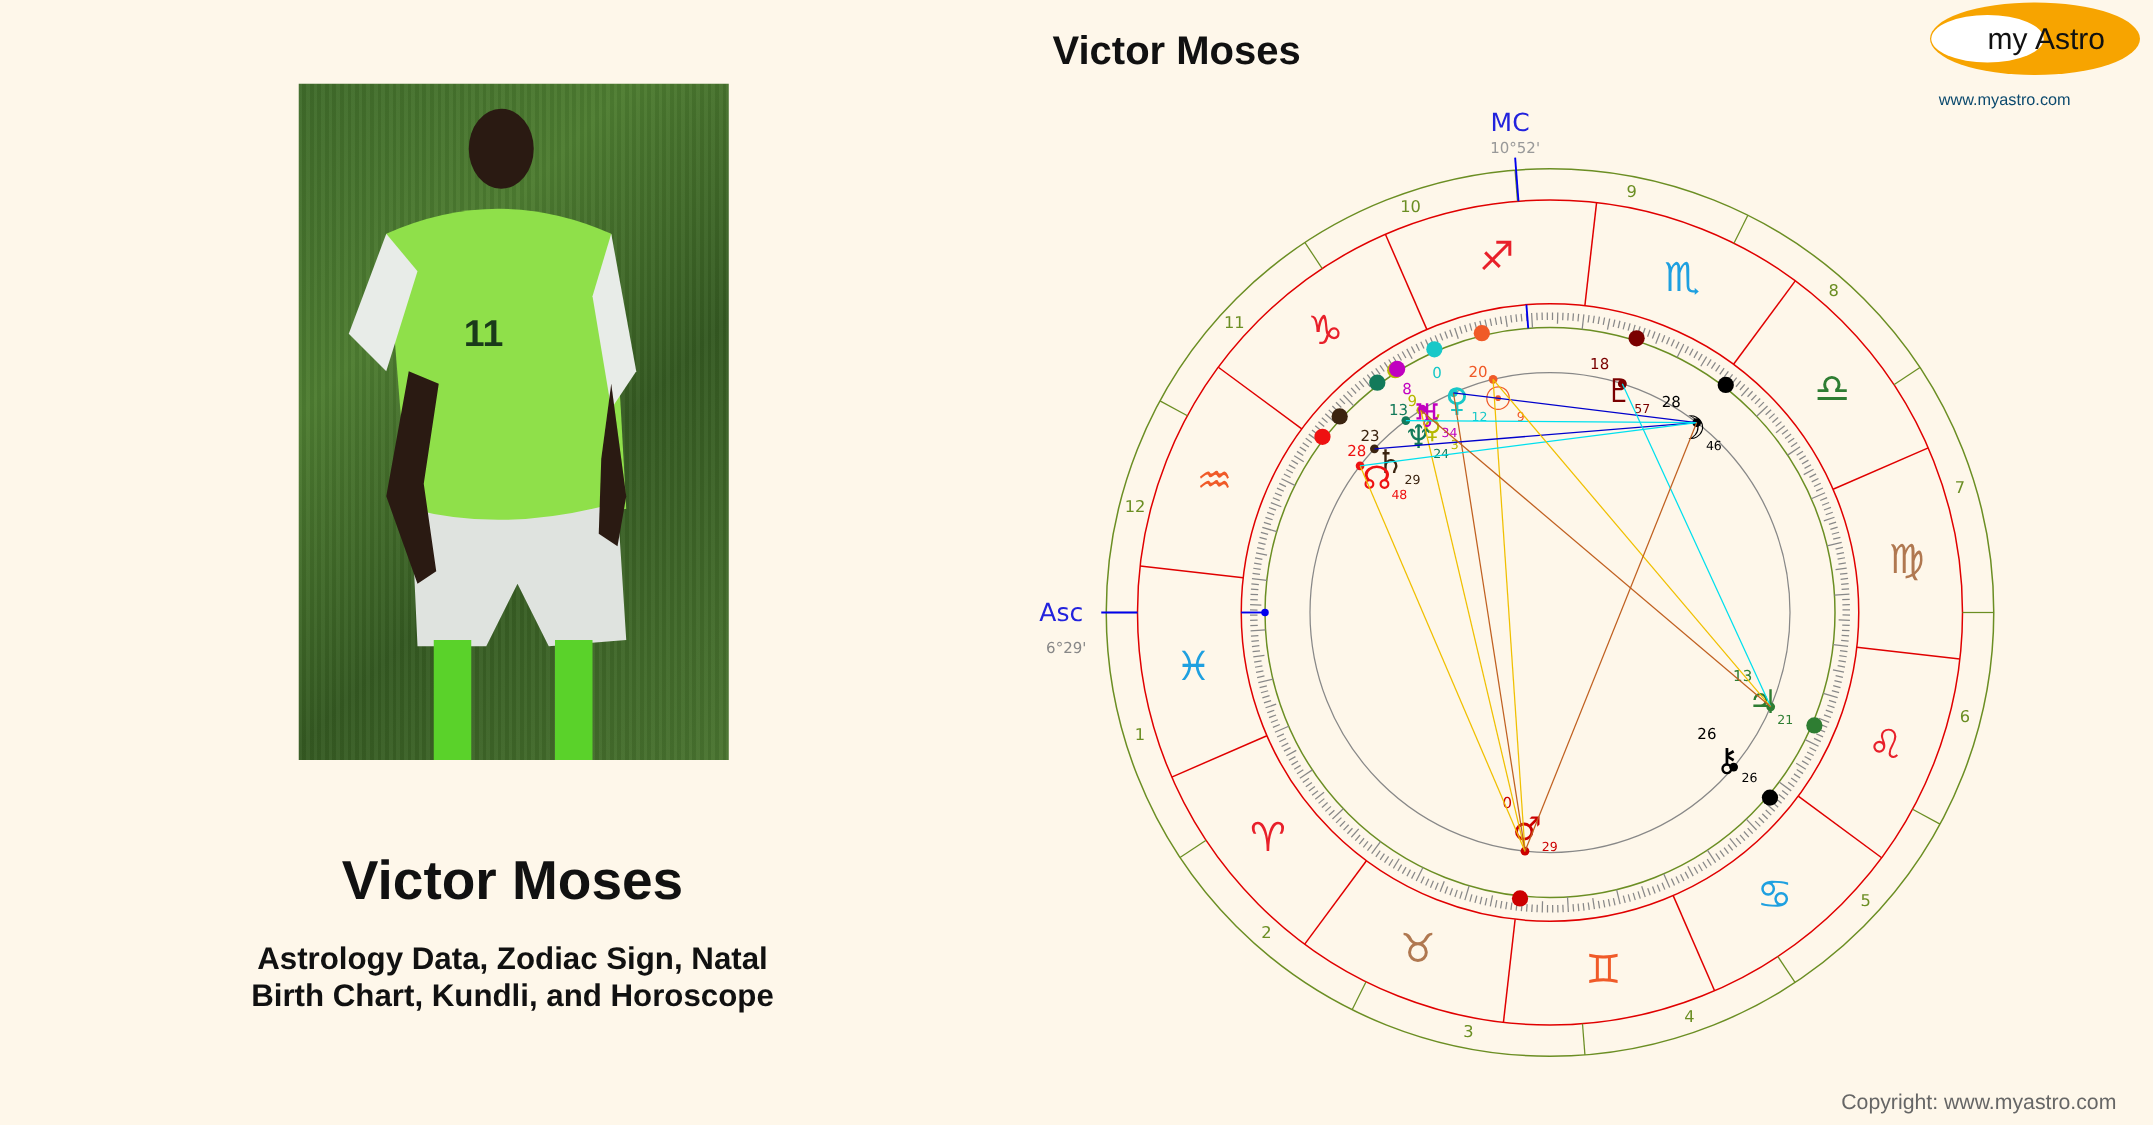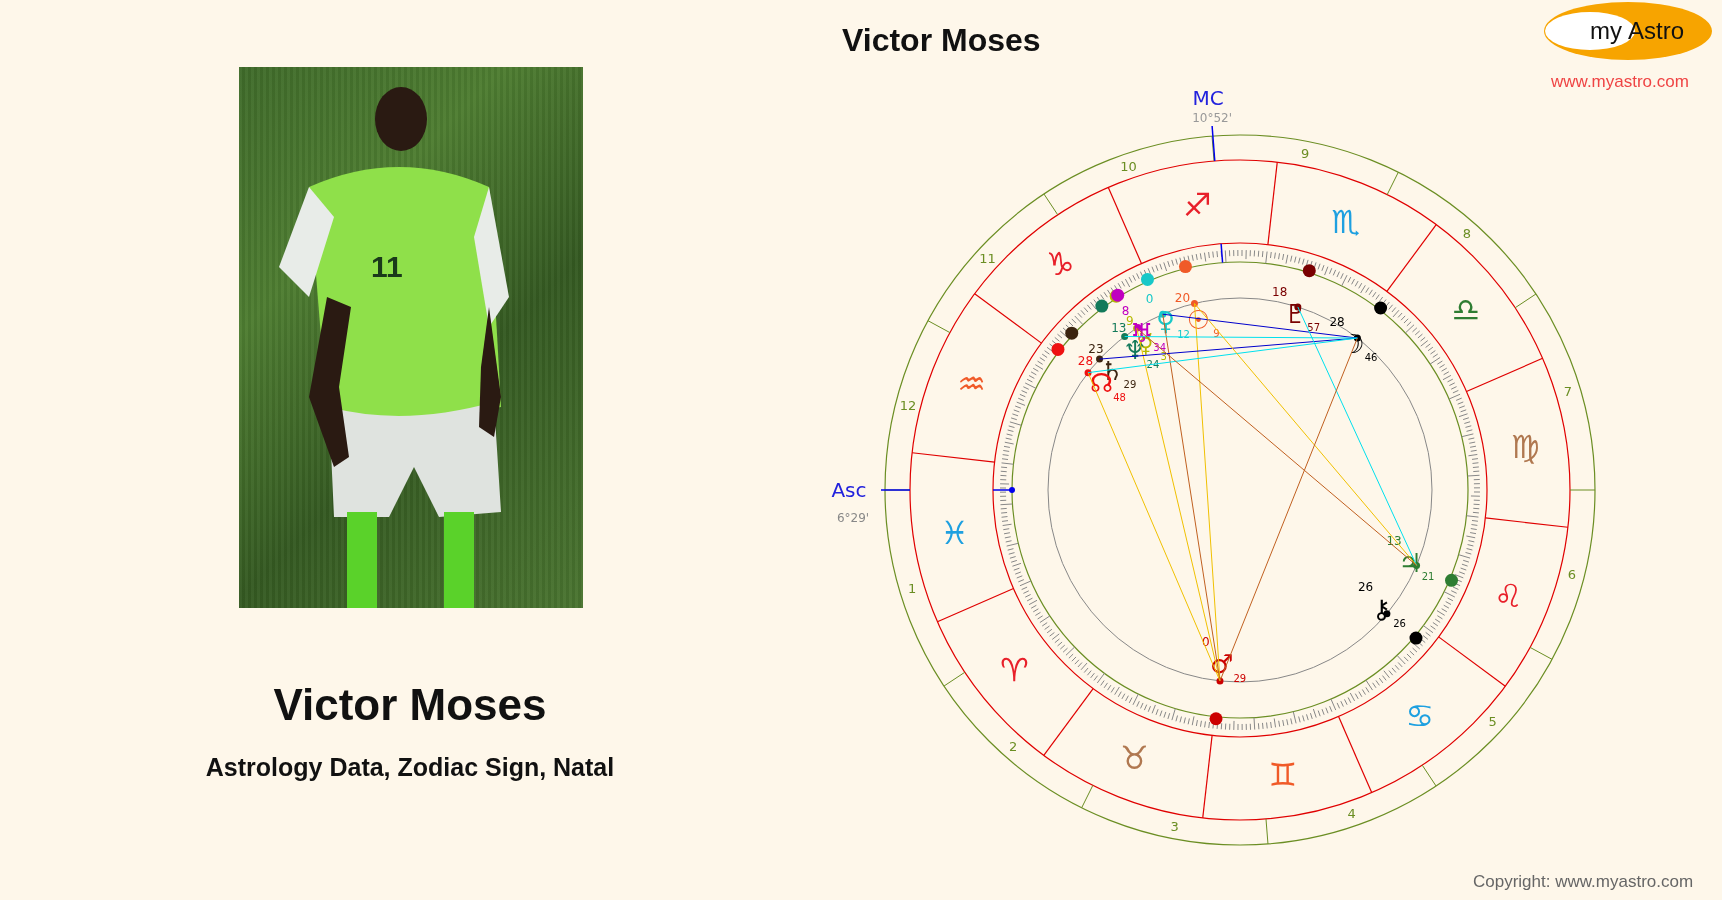--- a/index.html
+++ b/index.html
@@ -4,21 +4,21 @@
 <style>
   html,body{margin:0;padding:0;}
   body{width:1722px;height:900px;background:#fef7ea;position:relative;overflow:hidden;font-family:"Liberation Sans",sans-serif;}
   .photo{position:absolute;left:239px;top:67px;width:344px;height:541px;background:linear-gradient(135deg,#3f6b2a 0%,#4e7d31 30%,#355a22 60%,#4a7530 100%);overflow:hidden;}
   .photo .grass{position:absolute;inset:0;background:repeating-linear-gradient(90deg,rgba(255,255,255,0.03) 0 3px,rgba(0,0,0,0.05) 3px 6px);}
   .player{position:absolute;}
   .name-big{position:absolute;left:0;width:820px;top:680px;text-align:center;font-size:44px;font-weight:bold;color:#111;}
   .subtitle{position:absolute;left:0;width:820px;top:752px;text-align:center;font-size:25px;font-weight:bold;color:#111;line-height:30px;}
   .chart-title{position:absolute;left:842px;top:22px;font-size:32px;font-weight:bold;color:#111;}
   .logo{position:absolute;left:1542px;top:1px;width:172px;height:60px;}
-  .logo-url{position:absolute;left:1551px;top:72px;font-size:17px;color:#ef4444;}
+  .logo-url{position:absolute;left:1551px;top:72px;font-size:13px;color:#0c4a6e;}
   .copyright{position:absolute;left:1473px;top:872px;font-size:17px;color:#666;}
   svg.chart{position:absolute;left:0;top:0;}
 </style>
 </head>
 <body>
 
 <div class="photo" title="Victor Moses in Nigeria green jersey number 11">
   <div class="grass"></div>
   <svg class="player" width="344" height="541" viewBox="0 0 344 541">
     <ellipse cx="162" cy="52" rx="26" ry="32" fill="#2a1a12"></ellipse>
@@ -30,20 +30,21 @@
     <rect x="205" y="445" width="30" height="96" fill="#5ad22a"></rect>
     <path d="M88 230 L70 330 L95 400 L110 390 L100 320 L112 240 Z" fill="#2a1a12"></path>
     <path d="M250 240 L262 330 L255 370 L240 360 L242 300 Z" fill="#2a1a12"></path>
     <text x="132" y="210" font-size="30" font-weight="bold" fill="#1a3a1a" font-family="Liberation Sans, sans-serif">11</text>
   </svg>
 </div>
 
 <div class="name-big">Victor Moses</div>
 <div class="subtitle">
   <div>Astrology Data, Zodiac Sign, Natal</div>
+  <div>Birth Chart, Kundli, and Horoscope</div>
 </div>
 
 <div class="chart-title">Victor Moses</div>
 
 <a class="logo">
   <svg width="172" height="60" viewBox="0 0 172 60">
     <ellipse cx="86" cy="30" rx="84" ry="29" fill="#f7a400"></ellipse>
     <ellipse cx="48" cy="30" rx="45" ry="19" fill="#ffffff"></ellipse>
     <text x="48" y="38" font-size="24" fill="#111" font-family="Liberation Sans, sans-serif">my</text>
     <text x="86" y="38" font-size="24" fill="#111" font-family="Liberation Sans, sans-serif">Astro</text>

